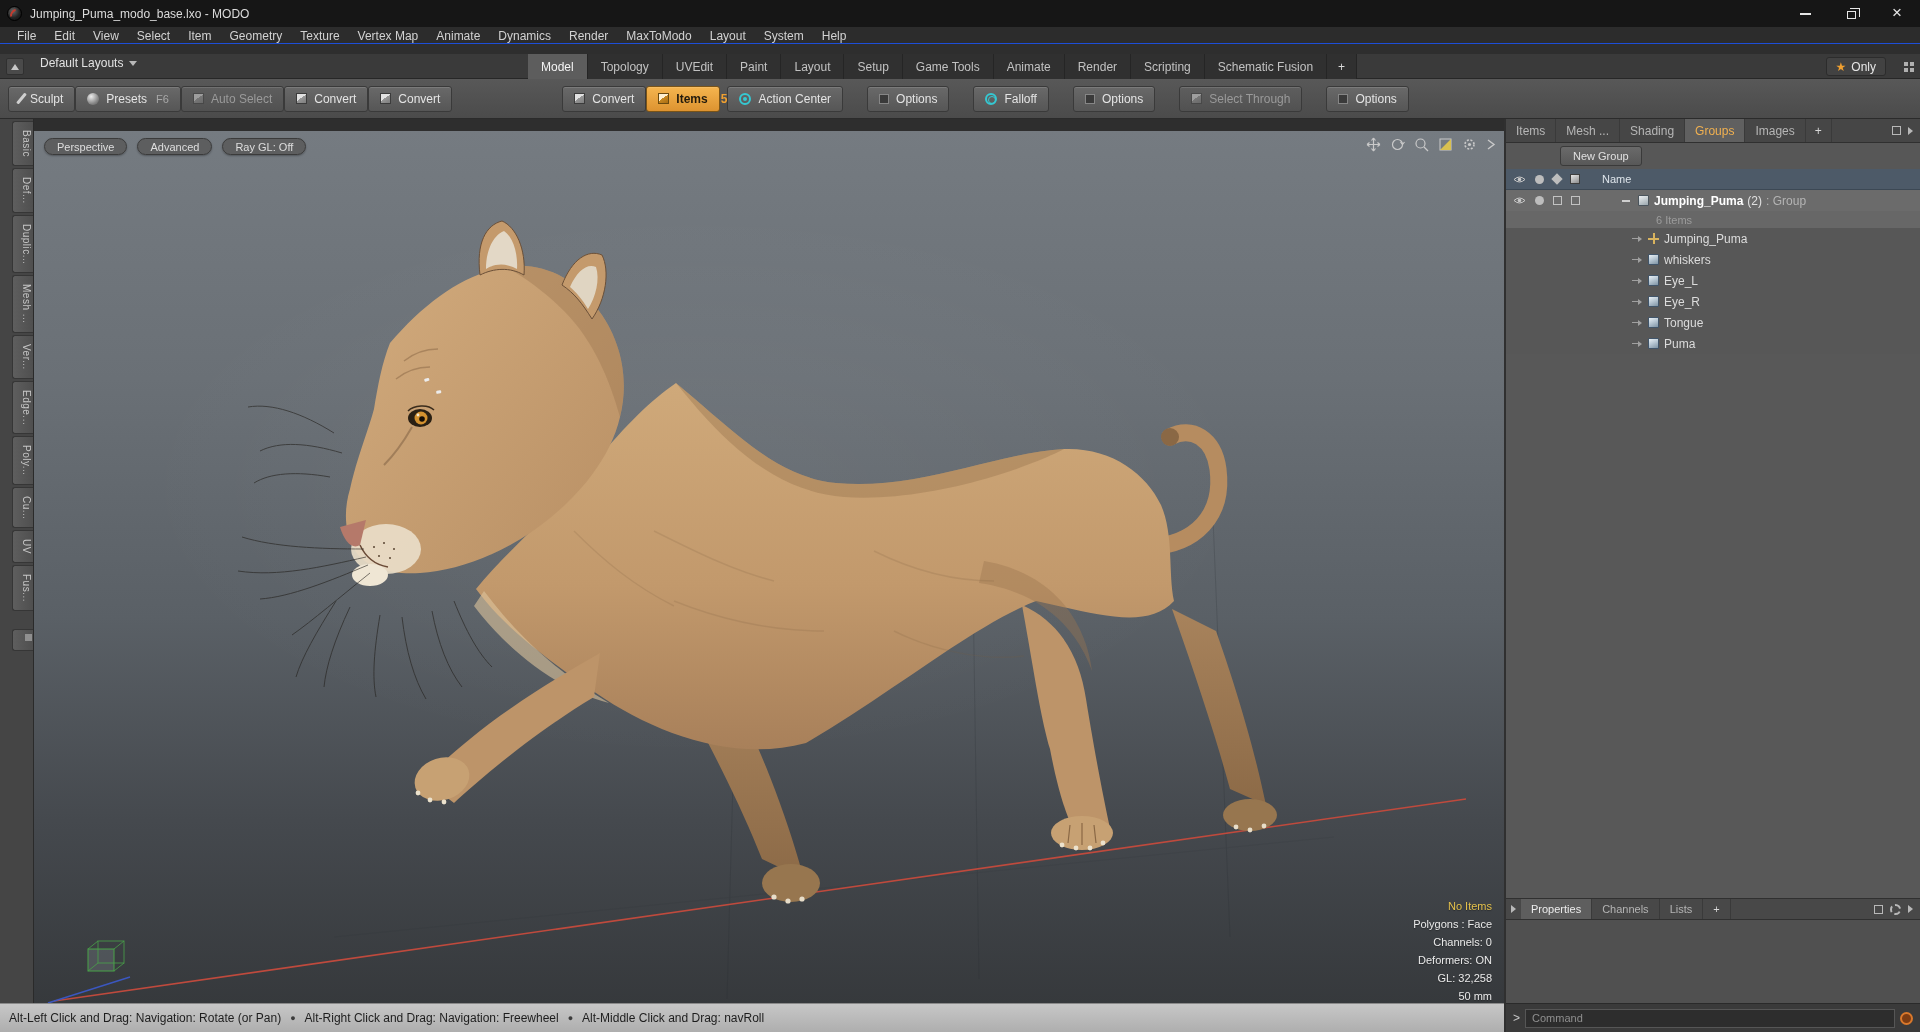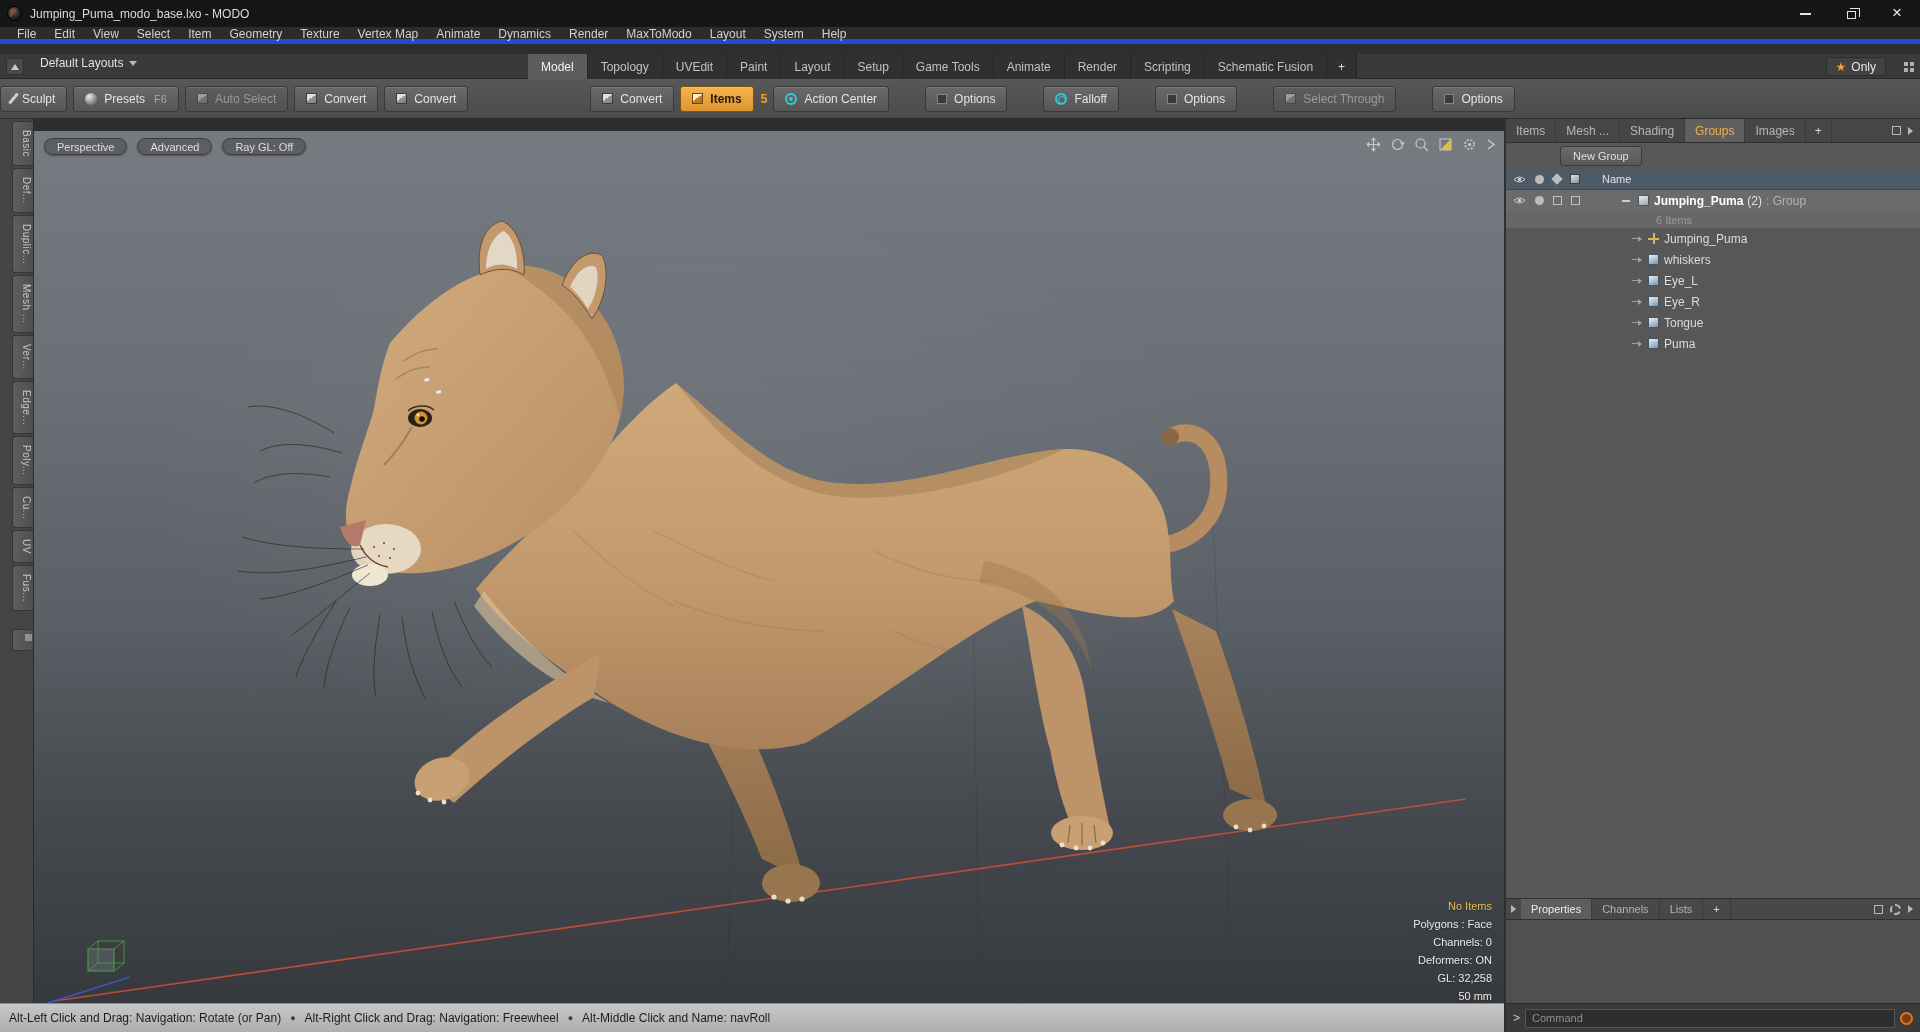--- a/index.html
+++ b/index.html
@@ -18,22 +18,22 @@
   .win-btns { margin-left:auto; display:flex; height:100%; }
   .win-btn { width:46px; height:100%; display:flex; align-items:center; justify-content:center; color:#e6e6e6; }
   .i-min { width:11px; height:2px; background:#e6e6e6; }
   .i-max { width:9px; height:8px; border:1px solid #e6e6e6; position:relative; margin-top:3px; }
   .i-max::before { content:""; position:absolute; left:2px; top:-4px; width:9px; height:8px;
     border:1px solid #e6e6e6; border-bottom:none; border-left:none; }
   .i-close { font-size:17px; line-height:1; margin-top:-2px; }
 
   
   .menubar { position:absolute; top:27px; left:0; width:100%; height:17px; background:#2c2c2c;
-    display:flex; align-items:flex-start; padding-left:8px; color:#d2d2d2; font-size:12px;
-    border-bottom:5px solid #1d4ed8; }
+    display:flex; align-items:flex-end; padding-left:8px; color:#d2d2d2; font-size:12px;
+    border-bottom:1px solid #1d4ed8; }
   .menu-item { display:flex; align-items:center; padding:0 9px; }
 
   
   .layoutbar { position:absolute; top:54px; left:0; width:100%; height:25px; background:#3a3a3a;
     border-bottom:1px solid #272727; font-size:12px; color:#cacaca; }
   .home-btn { position:absolute; left:6px; top:4px; width:18px; height:17px; background:#4a4a4a;
     border:1px solid #303030; border-radius:2px; display:flex; align-items:center; justify-content:center; }
   .i-up { width:0; height:0; border-left:4px solid transparent; border-right:4px solid transparent;
     border-bottom:6px solid #c8c8c8; }
   .switcher { position:absolute; left:32px; top:0; height:18px; display:flex; align-items:center;
@@ -47,21 +47,21 @@
   .only-group { position:absolute; right:34px; top:3px; height:19px; display:flex; align-items:center;
     gap:5px; padding:0 9px; background:#424242; border:1px solid #2c2c2c; border-radius:3px; }
   .star { color:#f0a030; font-size:12px; }
   .only-label { color:#e6e6e6; }
   .grid-ico { position:absolute; right:12px; top:8px; width:4px; height:4px; background:#b0b0b0;
     box-shadow:6px 0 0 #b0b0b0, 0 6px 0 #b0b0b0, 6px 6px 0 #b0b0b0; }
 
   
   .toolbar { position:absolute; top:79px; left:0; width:100%; height:40px;
     background:linear-gradient(#585858,#4b4b4b); border-bottom:1px solid #2b2b2b;
-    display:flex; align-items:center; gap:6px; font-size:12px; }
+    display:flex; align-items:center; padding-left:8px; font-size:12px; }
   .tbtn { height:26px; display:inline-flex; align-items:center; gap:7px; padding:0 11px;
     background:linear-gradient(#696969,#565656); border:1px solid #3a3a3a; border-radius:3px;
     color:#e4e4e4; box-shadow:inset 0 1px 0 rgba(255,255,255,.12); white-space:nowrap; }
   .tbtn.disabled { color:#9a9a9a; background:linear-gradient(#5e5e5e,#515151); }
   .tbtn.active-orange { background:linear-gradient(#f5b54f,#dd9330); color:#241b0c;
     border-color:#7a5418; font-weight:bold; }
   .key-hint { color:#a8a8a8; font-size:11px; margin-left:2px; font-weight:normal; }
   .badge-orange { color:#f0a030; font-weight:bold; font-size:12px; margin-left:1px; }
   .sp24 { width:24px; } .sp110 { width:110px; }
   .i-pen { width:3px; height:13px; background:#cfcfcf; transform:rotate(40deg); border-radius:1px; }
@@ -491,21 +491,21 @@
         <rect x="38" y="18" width="26" height="22" stroke="#49a349" fill="none" opacity="0.8"></rect>
         <path d="M28,26 L38,18 M54,26 L64,18 M28,48 L38,40 M54,48 L64,40" stroke="#49a349" fill="none" opacity="0.8"></path>
       </svg>
     </div>
 
     <div class="statusbar">
       <span>Alt-Left Click and Drag: Navigation: Rotate (or Pan)</span>
       <span class="bullet">●</span>
       <span>Alt-Right Click and Drag: Navigation: Freewheel</span>
       <span class="bullet">●</span>
-      <span>Alt-Middle Click and Name: navRoll</span>
+      <span>Alt-Middle Click and Drag: navRoll</span>
     </div>
 
     <div class="rpanel">
 
       <div class="rtabs">
         <div class="rtab">Items</div>
         <div class="rtab">Mesh ...</div>
         <div class="rtab">Shading</div>
         <div class="rtab active">Groups</div>
         <div class="rtab">Images</div>

